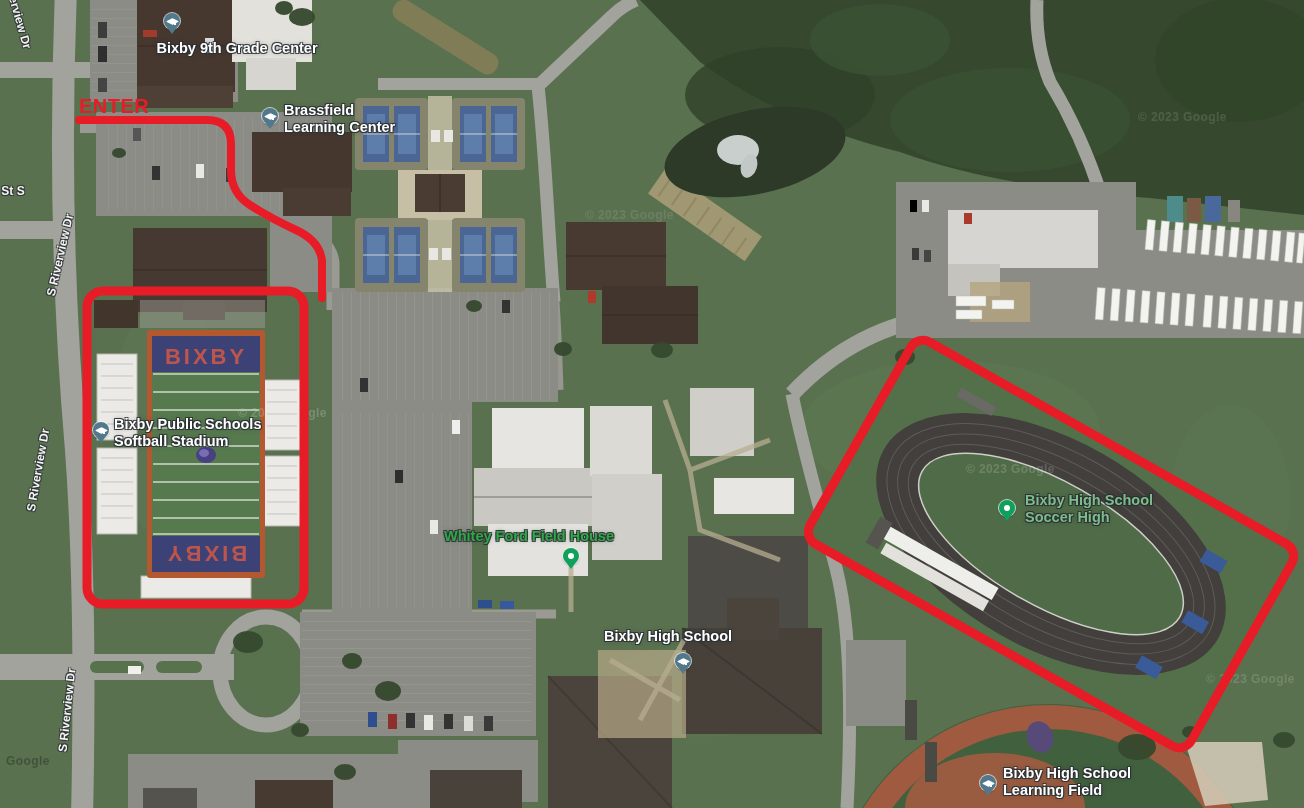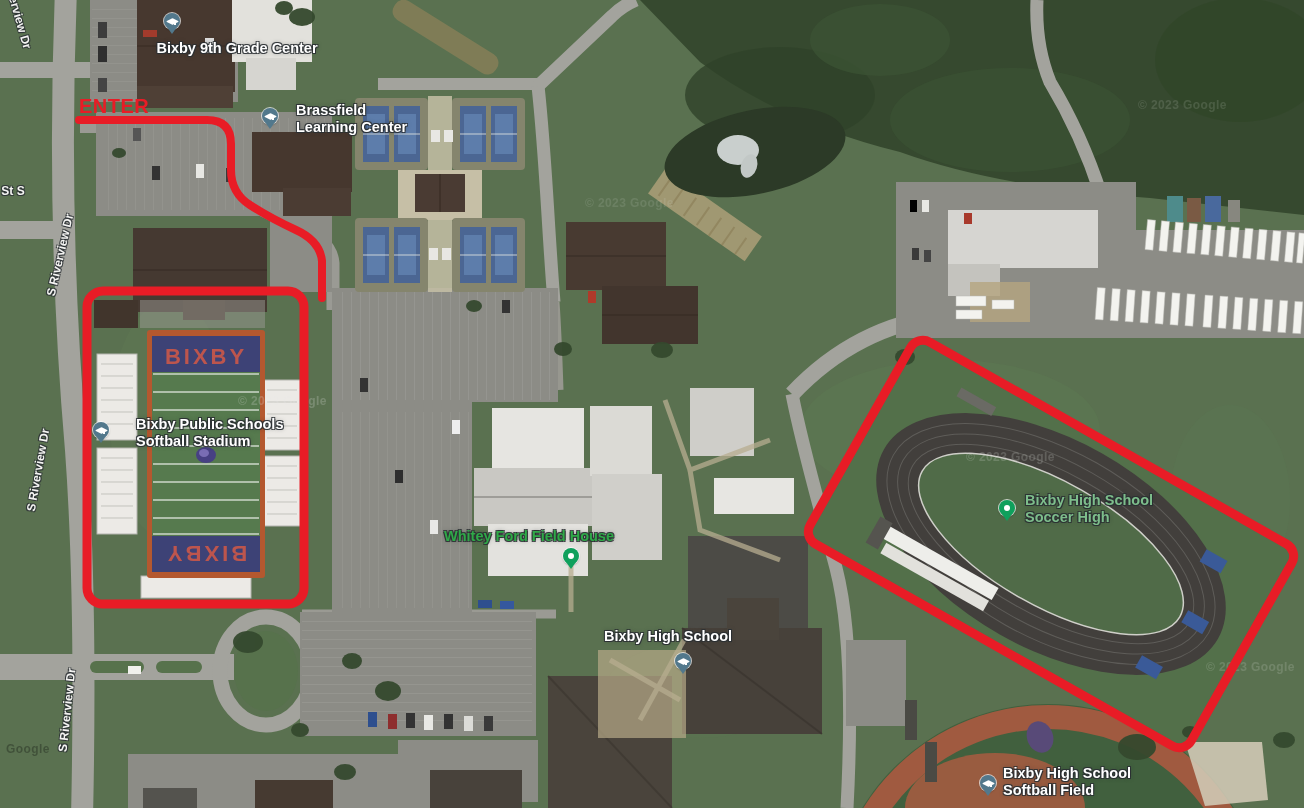--- a/index.html
+++ b/index.html
@@ -2,21 +2,21 @@
 <html><head>
 <meta charset="utf-8">
 <style>
   html,body{margin:0;padding:0;background:#1c1c1c;}
   #map{position:relative;width:1304px;height:808px;overflow:hidden;
        font-family:"Liberation Sans",sans-serif;background:#5a7150;}
   #terrain{position:absolute;left:0;top:0;z-index:0;}
   #watermarks{position:absolute;inset:0;z-index:5;pointer-events:none;}
   #overlay{position:absolute;left:0;top:0;z-index:6;pointer-events:none;}
   #labels{position:absolute;inset:0;z-index:10;}
-  .watermark{position:absolute;font-size:12px;letter-spacing:.4px;white-space:nowrap;font-weight:bold;}
+  .watermark{position:absolute;font-size:12px;letter-spacing:.4px;white-space:nowrap;font-weight:bold;margin-top:12px;}
   .street-label{position:absolute;z-index:9;color:#f4f4f2;font-size:12px;font-weight:bold;white-space:nowrap;
     text-shadow:-1px -1px 0 rgba(45,50,54,.8),1px -1px 0 rgba(45,50,54,.8),-1px 1px 0 rgba(45,50,54,.8),1px 1px 0 rgba(45,50,54,.8);}
   .poi-label{position:absolute;z-index:11;color:#fff;font-size:14.5px;font-weight:bold;line-height:17px;white-space:nowrap;cursor:pointer;
     text-shadow:-1px -1px 0 rgba(42,47,51,.85),1px -1px 0 rgba(42,47,51,.85),-1px 1px 0 rgba(42,47,51,.85),1px 1px 0 rgba(42,47,51,.85),0 0 4px rgba(42,47,51,.55);}
   .poi-label.center{transform:translateX(-50%);text-align:center;padding-left:36px;}
   .poi-label.green-bright{color:#2fa948;text-align:center;}
   .poi-label.green-soft{color:#7dbd8b;}
   .pin{position:absolute;z-index:12;width:16px;height:23px;cursor:pointer;}
   .pin .head{position:absolute;left:0;top:0;width:16px;height:16px;border-radius:50%;
     box-shadow:0 0 0 1px rgba(255,255,255,.7),0 1px 2px rgba(0,0,0,.45);}
@@ -377,31 +377,31 @@
       </div>
       <div class="poi-label center" style="left: 219px; top: 40px;">
         <div>Bixby 9th Grade Center</div>
       </div>
       <div class="pin school" style="left: 262px; top: 108px;">
         <span class="head">
           <span class="cap"></span>
         </span>
         <span class="tail"></span>
       </div>
-      <div class="poi-label" style="left: 296px; top: 102px;">
+      <div class="poi-label" style="left: 284px; top: 102px;">
         <div>Brassfield</div>
         <div>Learning Center</div>
       </div>
       <div class="pin school" style="left: 93px; top: 422px;">
         <span class="head">
           <span class="cap"></span>
         </span>
         <span class="tail"></span>
       </div>
-      <div class="poi-label" style="left: 114px; top: 416px; margin-left: 22px;">
+      <div class="poi-label" style="left: 114px; top: 416px;">
         <div>Bixby Public Schools</div>
         <div>Softball Stadium</div>
       </div>
       <div class="pin place" style="left: 563px; top: 548px;">
         <span class="head">
           <span class="dot"></span>
         </span>
         <span class="tail"></span>
       </div>
       <div class="poi-label green-bright" style="left: 444px; top: 528px;">
@@ -427,17 +427,17 @@
         <div>Soccer High</div>
       </div>
       <div class="pin school" style="left: 980px; top: 775px;">
         <span class="head">
           <span class="cap"></span>
         </span>
         <span class="tail"></span>
       </div>
       <div class="poi-label" style="left: 1003px; top: 765px;">
         <div>Bixby High School</div>
-        <div>Softball Field</div>
+        <div>Learning Field</div>
       </div>
     </div>
 
 </div>
 
 </body></html>

